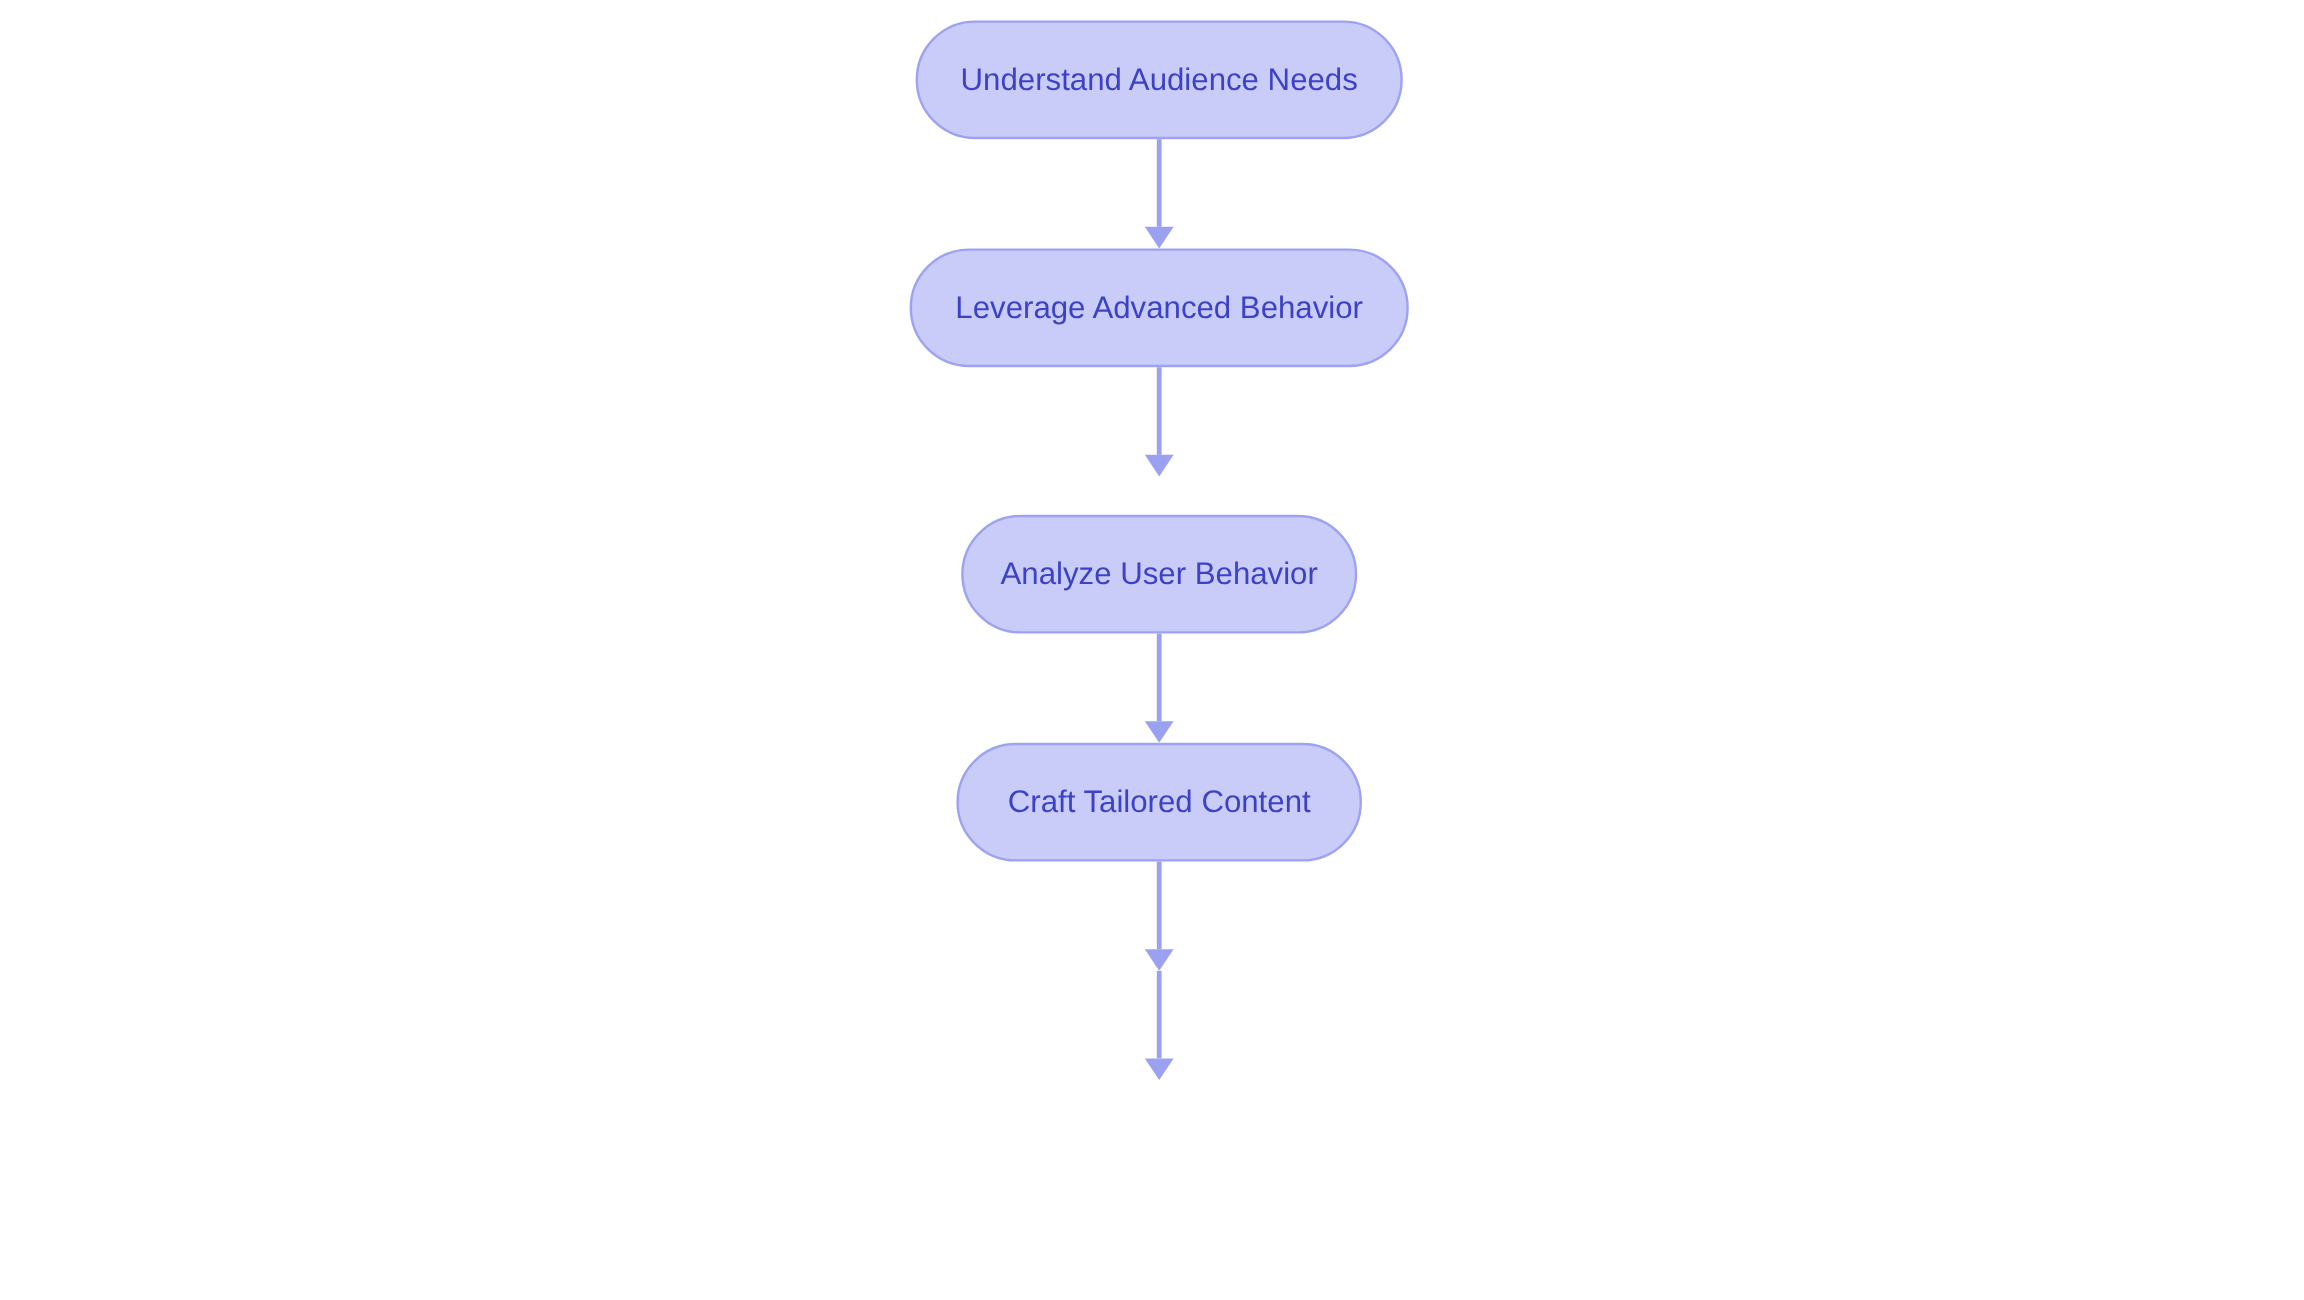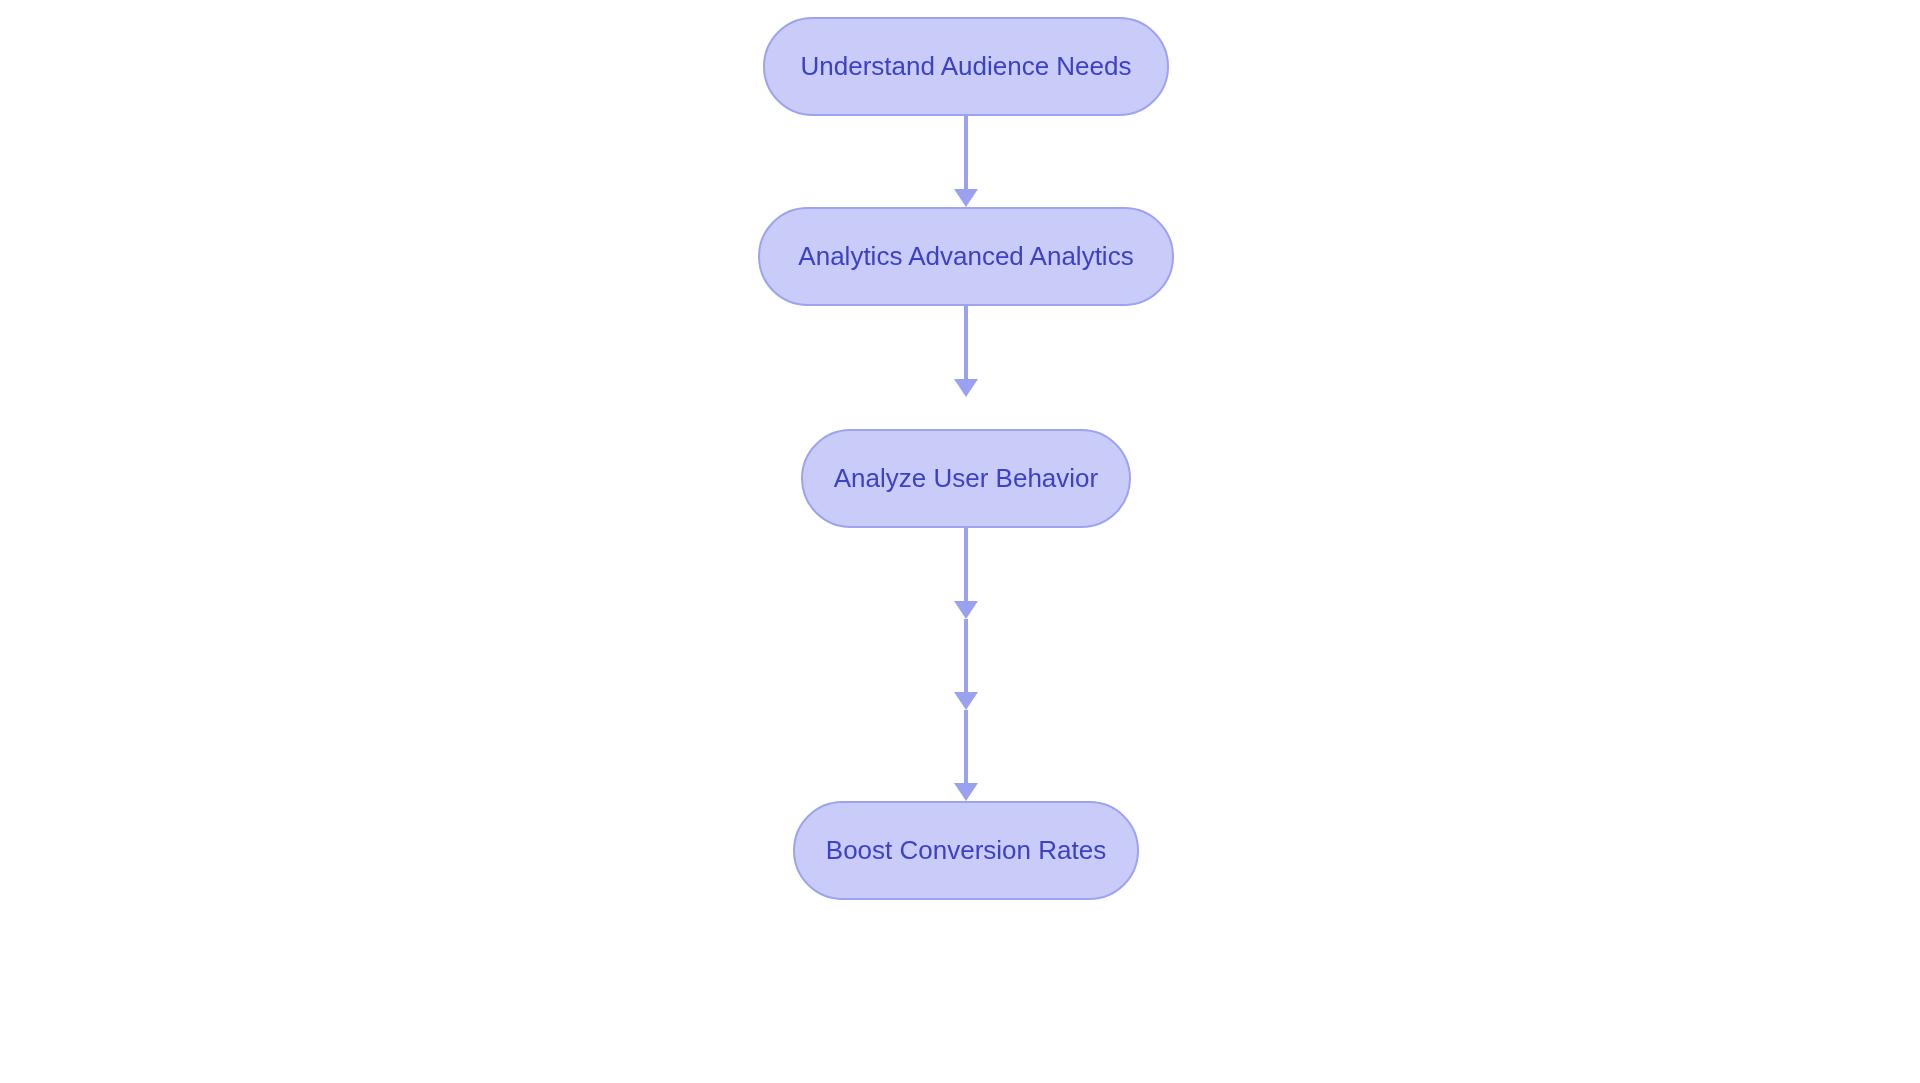--- a/index.html
+++ b/index.html
@@ -89,47 +89,47 @@
     <div class="node n1">
       <span class="node-label">Understand Audience Needs</span>
     </div>
 
     <div class="connector">
       <div class="stem"></div>
       <div class="head"></div>
     </div>
 
     <div class="node n2">
-      <span class="node-label">Analytics Advanced Analytics</span>
+      <span class="node-label">Leverage Advanced Behavior</span>
     </div>
 
     <div class="connector">
       <div class="stem"></div>
       <div class="head"></div>
     </div>
 
     <div class="node n3">
       <span class="node-label">Analyze User Behavior</span>
     </div>
 
     <div class="connector">
       <div class="stem"></div>
       <div class="head"></div>
     </div>
 
+    <div class="node n4">
+      <span class="node-label">Craft Tailored Content</span>
+    </div>
 
     <div class="connector">
       <div class="stem"></div>
       <div class="head"></div>
     </div>
 
 
     <div class="connector">
       <div class="stem"></div>
       <div class="head"></div>
     </div>
 
-    <div class="node n6">
-      <span class="node-label">Boost Conversion Rates</span>
-    </div>
 
   </div>
 </div>
 
 </body></html>

